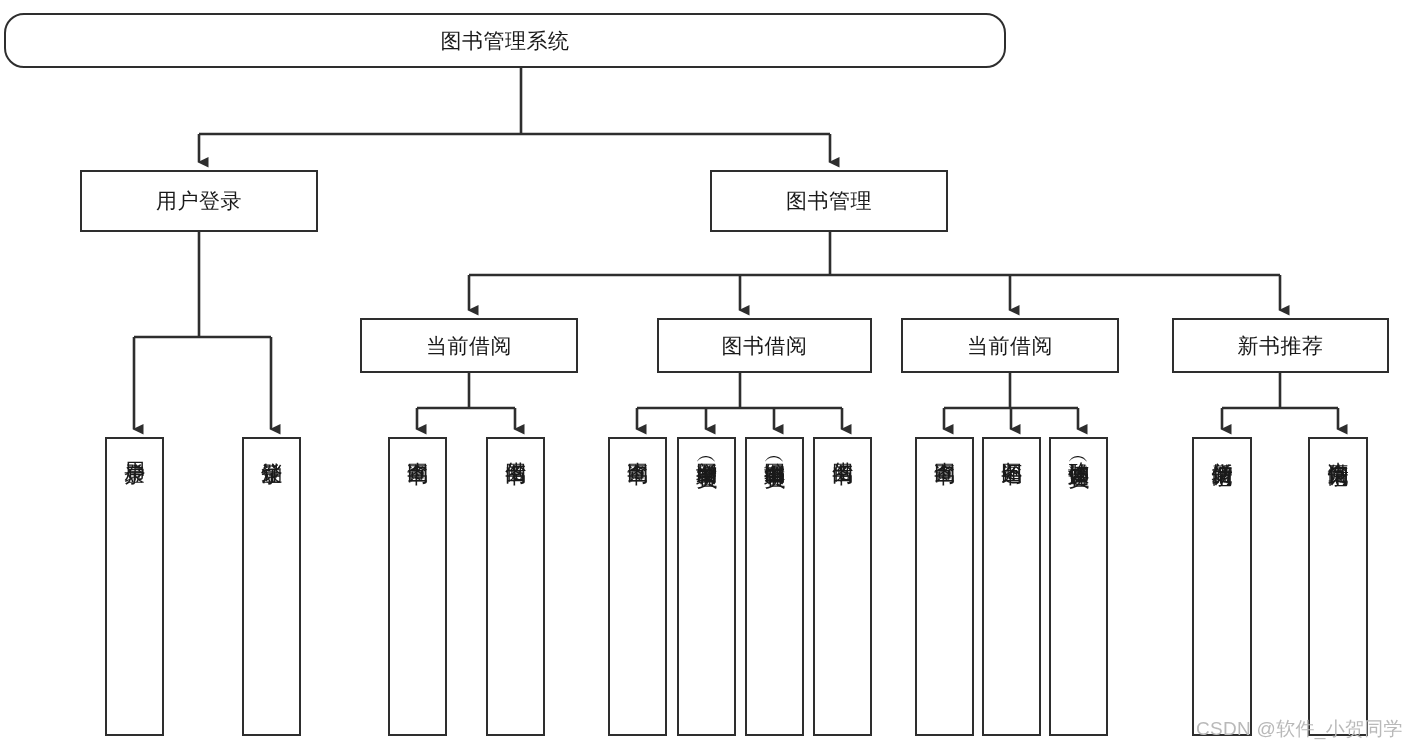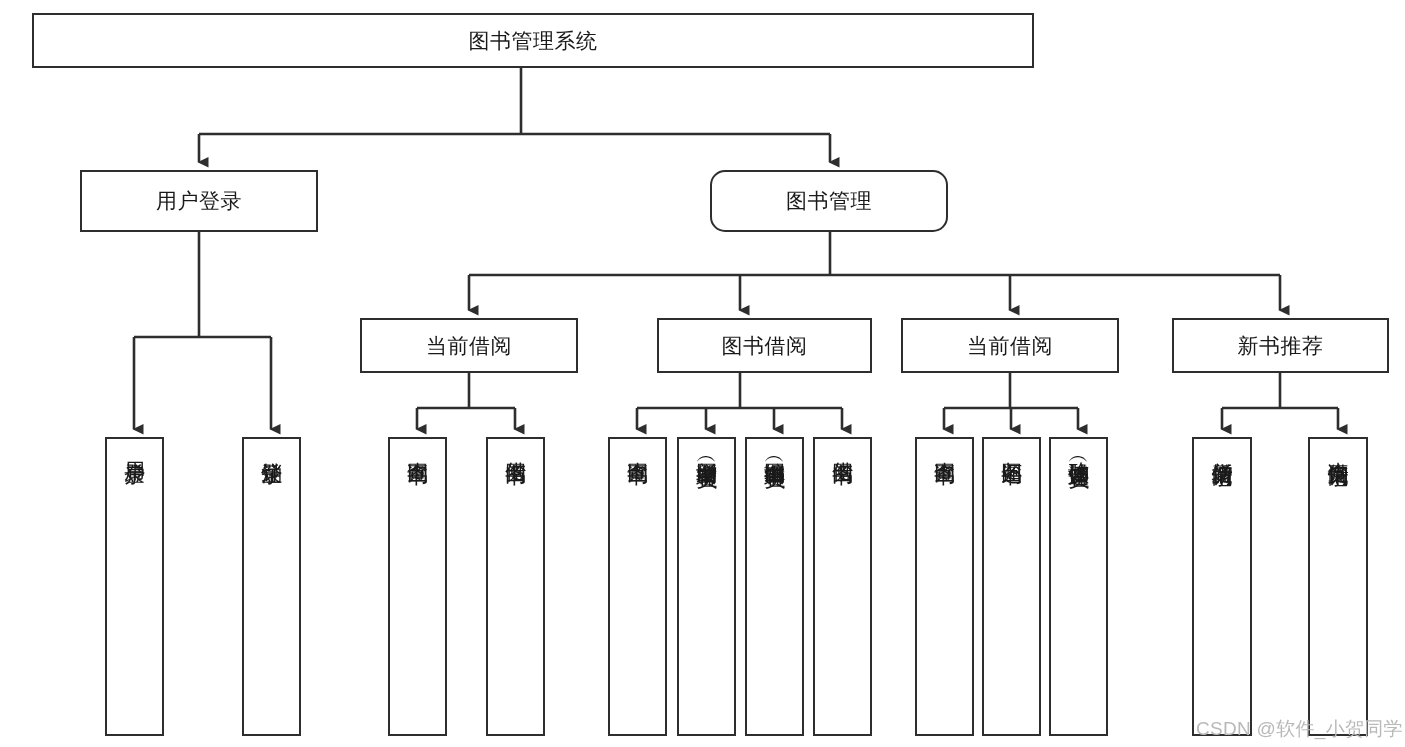--- a/index.html
+++ b/index.html
@@ -109,28 +109,28 @@
       <path d="M1011,408 L1011,429" marker-end="url(#arw)"></path>
       <path d="M1078,408 L1078,429" marker-end="url(#arw)"></path>
 
       <path d="M1280,373 L1280,408"></path>
       <path d="M1222,408 L1338,408"></path>
       <path d="M1222,408 L1222,429" marker-end="url(#arw)"></path>
       <path d="M1338,408 L1338,429" marker-end="url(#arw)"></path>
     </g>
   </svg>
 
-  <div class="node horiz" style="left: 32px; top: 13px; width: 1002px; height: 55px;">
+  <div class="node horiz" style="left: 4px; top: 13px; width: 1002px; height: 55px; border-radius: 20px;">
     <span>图书管理系统</span>
   </div>
 
   <div class="node horiz" style="left: 80px; top: 170px; width: 238px; height: 62px;">
     <span>用户登录</span>
   </div>
-  <div class="node horiz" style="left: 710px; top: 170px; width: 238px; height: 62px; border-radius: 15px;">
+  <div class="node horiz" style="left: 710px; top: 170px; width: 238px; height: 62px;">
     <span>图书管理</span>
   </div>
 
   <div class="node horiz" style="left: 360px; top: 318px; width: 218px; height: 55px;">
     <span>当前借阅</span>
   </div>
   <div class="node horiz" style="left: 633px; top: 318px; width: 215px; height: 55px; margin-left: 24px;">
     <span>图书借阅</span>
   </div>
   <div class="node horiz" style="left: 901px; top: 318px; width: 218px; height: 55px;">

